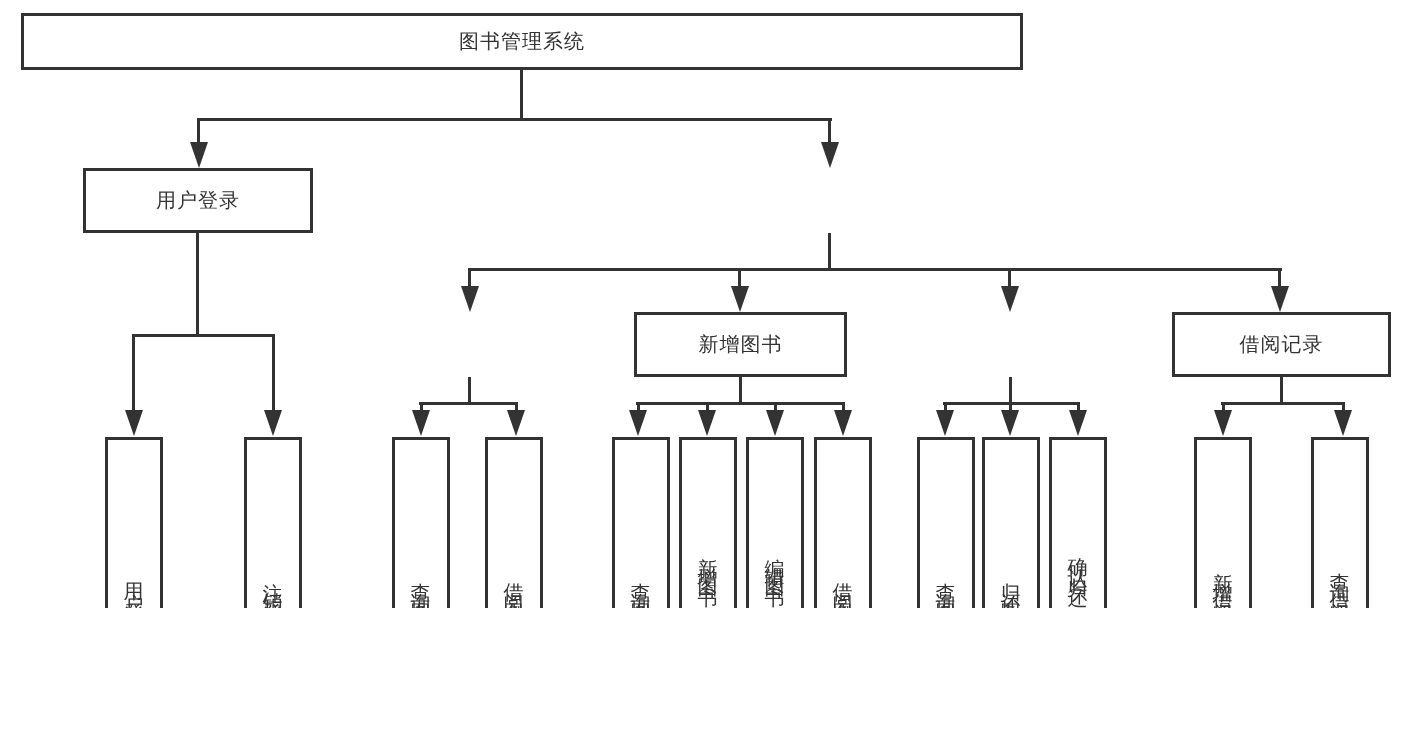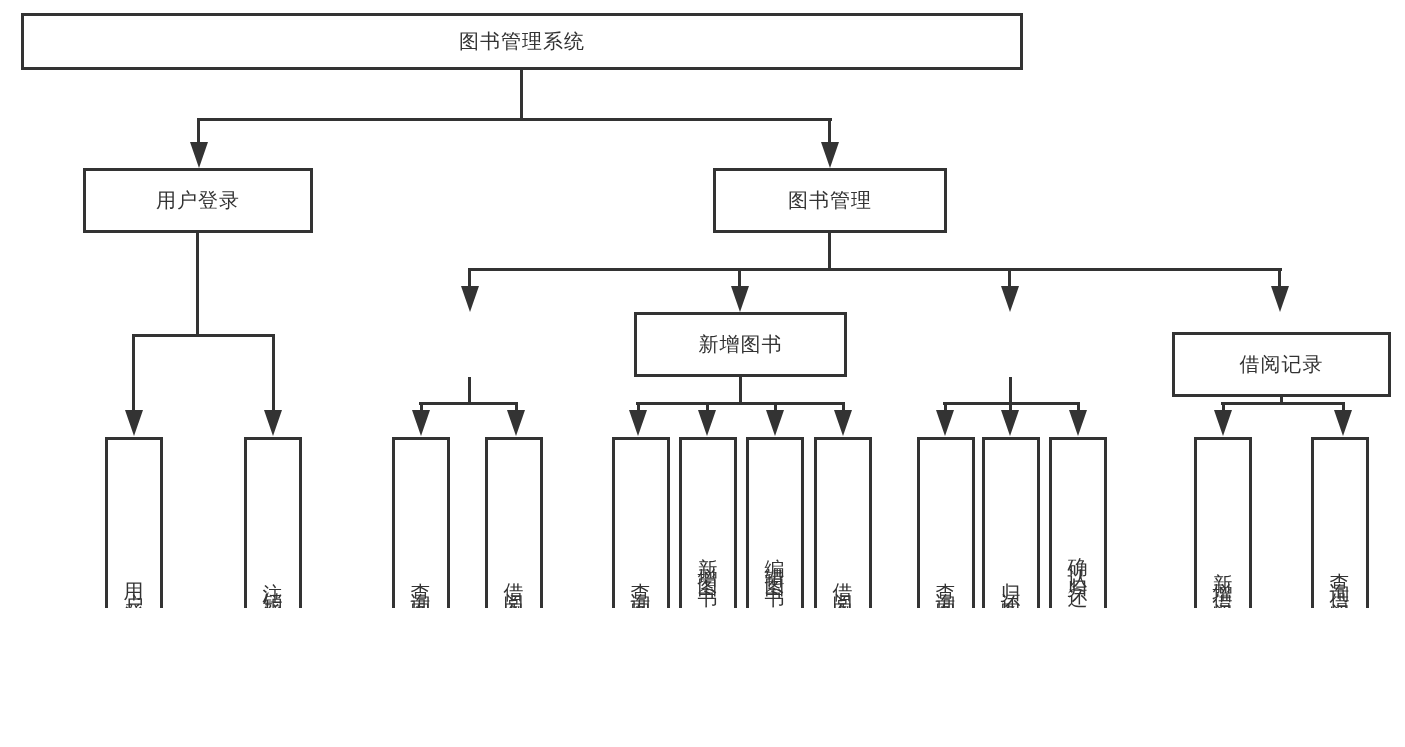--- a/index.html
+++ b/index.html
@@ -91,24 +91,23 @@
   <div class="vline" style="left:1280px;top:377px;height:27px"></div>
   <div class="hline" style="left:1221px;top:402px;width:124px"></div>
   <div class="vline" style="left:1222px;top:402px;height:10px"></div>
   <div class="arrow" style="left:1214px;top:410px"></div>
   <div class="vline" style="left:1342px;top:402px;height:10px"></div>
   <div class="arrow" style="left:1334px;top:410px"></div>
 
   <div class="hbox" style="left:21px;top:13px;width:1002px;height:57px">图书管理系统</div>
 
   <div class="hbox" style="left:83px;top:168px;width:230px;height:65px">用户登录</div>
-  <div class="hbox" style="left:713px;top:168px;width:234px;height:65px">图书管理</div>
 
   <div class="hbox" style="left:634px;top:312px;width:213px;height:65px">新增图书</div>
-  <div class="hbox" style="left:1172px;top:332px;width:219px;height:65px">借阅记录</div>
+  <div class="hbox" style="left:1172px;top:312px;width:219px;height:65px">借阅记录</div>
 
   <div class="vbox" style="left:105px">用户登录</div>
   <div class="vbox" style="left:244px">注销登录</div>
 
   <div class="vbox" style="left:392px">查询图书</div>
   <div class="vbox" style="left:485px">借阅图书</div>
 
   <div class="vbox" style="left:612px">查询图书</div>
   <div class="vbox" style="left:679px">新增图书（管理员）</div>
   <div class="vbox" style="left:746px">编辑图书（管理员）</div>

